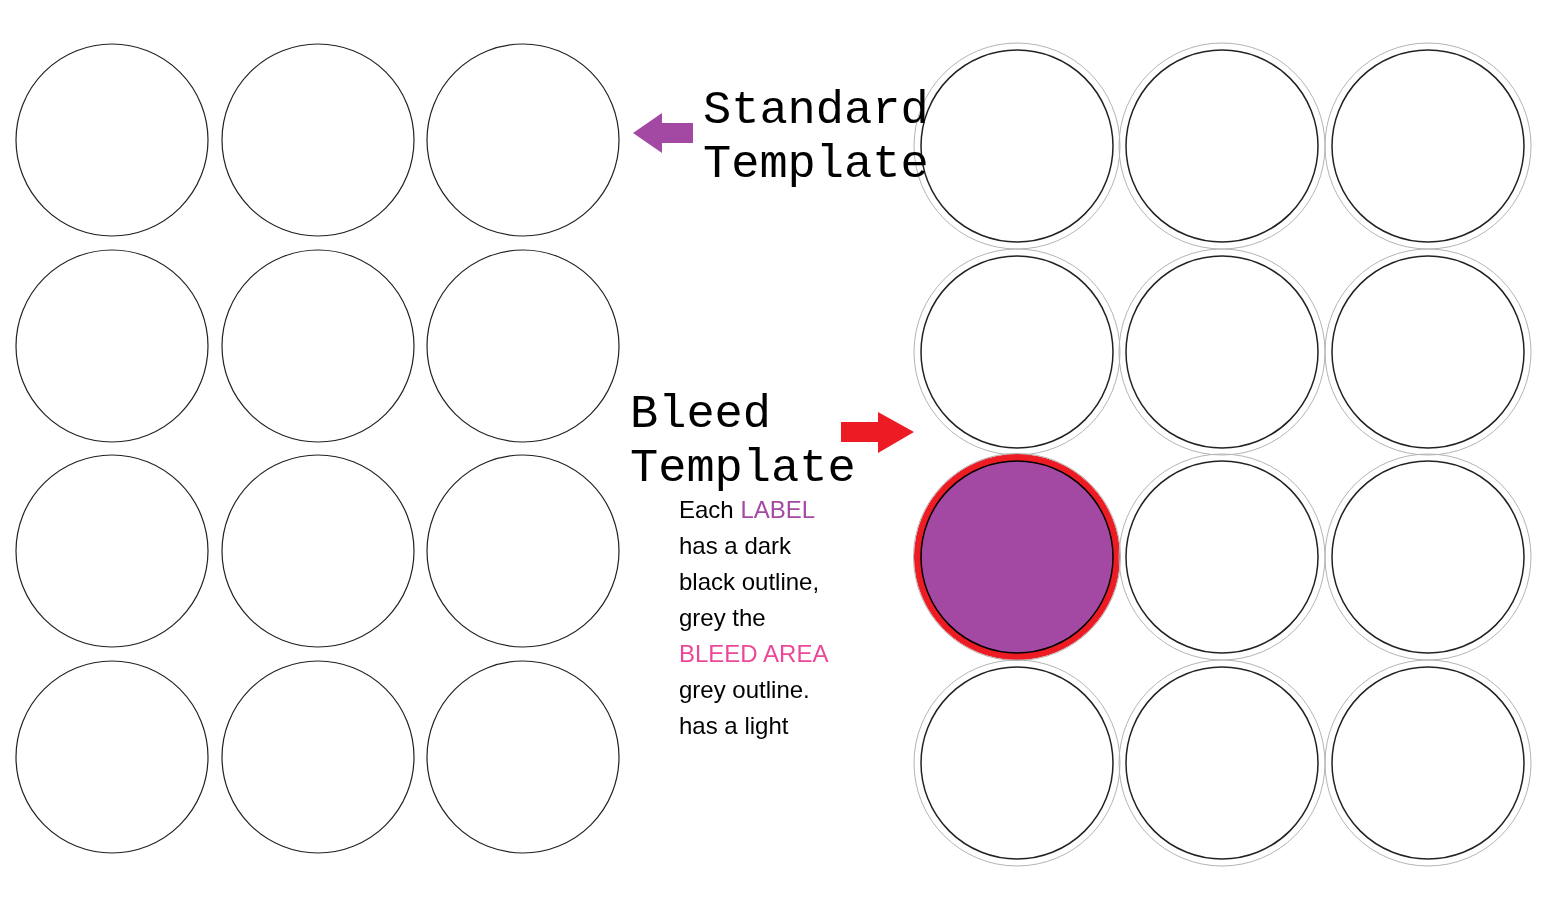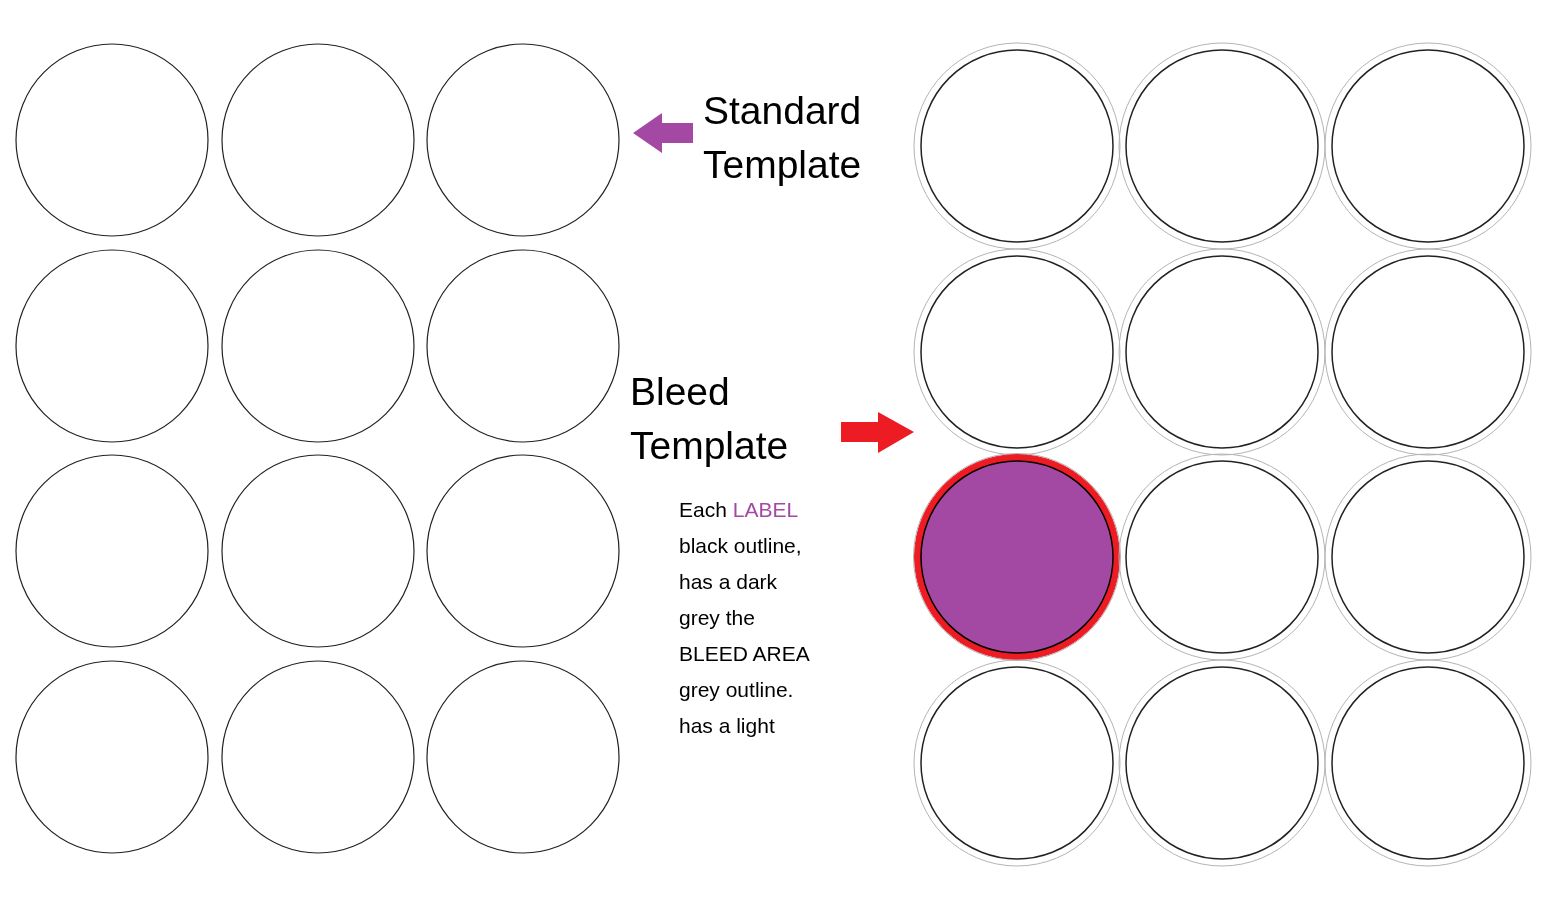--- a/index.html
+++ b/index.html
@@ -1,22 +1,22 @@
 <!DOCTYPE html>
 <html><head>
 <meta charset="utf-8">
 <style>
   html, body { margin:0; padding:0; background:#ffffff; }
   body { width:1555px; height:897px; position:relative; overflow:hidden; font-family:"Liberation Sans", sans-serif; }
   svg.canvas { position:absolute; left:0; top:0; }
   .txt { position:absolute; color:#000; font-family:"Liberation Sans", sans-serif; white-space:nowrap; }
-  .big { font-size:39px; line-height:54px; }
-  .small { font-size:21px; line-height:36px; }
+  .big { font-size:47px; line-height:54px;font-family:Liberation Mono, monospace; }
+  .small { font-size:24px; line-height:36px; }
   .purple { color:#a349a4; }
-  .red { color:#000000; }
+  .red { color:#ec4899; }
 </style>
 </head>
 <body>
 
 <svg class="canvas" width="1555" height="897">
   <g id="std-grid">
       <circle cx="112" cy="140" r="96" stroke="#222222" fill="none" stroke-width="1.2"></circle>
       <circle cx="318" cy="140" r="96" stroke="#222222" fill="none" stroke-width="1.2"></circle>
       <circle cx="523" cy="140" r="96" stroke="#222222" fill="none" stroke-width="1.2"></circle>
       <circle cx="112" cy="346" r="96" stroke="#222222" fill="none" stroke-width="1.2"></circle>
@@ -58,26 +58,26 @@
     </g>
   <polygon fill="#a349a4" points="633,133 662,113 662,123 693,123 693,143 662,143 662,153"></polygon>
   <polygon fill="#ed1c24" points="914,432 878,412 878,422 841,422 841,442 878,442 878,453"></polygon>
 </svg>
 
 <div class="txt big" style="left:703px;top:84px;">
   <div>Standard</div>
   <div>Template</div>
 </div>
 
-<div class="txt big" style="left:630px;top:365px;">
+<div class="txt big" style="left:630px;top:388px;">
   <div>Bleed</div>
   <div>Template</div>
 </div>
 
 <div class="txt small" style="left:679px;top:492px;">
   <div><span>Each </span><span class="purple">LABEL</span></div>
+  <div>has a dark</div>
   <div>black outline,</div>
-  <div>has a dark</div>
   <div>grey the</div>
   <div class="red">BLEED AREA</div>
   <div>grey outline.</div>
   <div>has a light</div>
 </div>
 
 </body></html>

